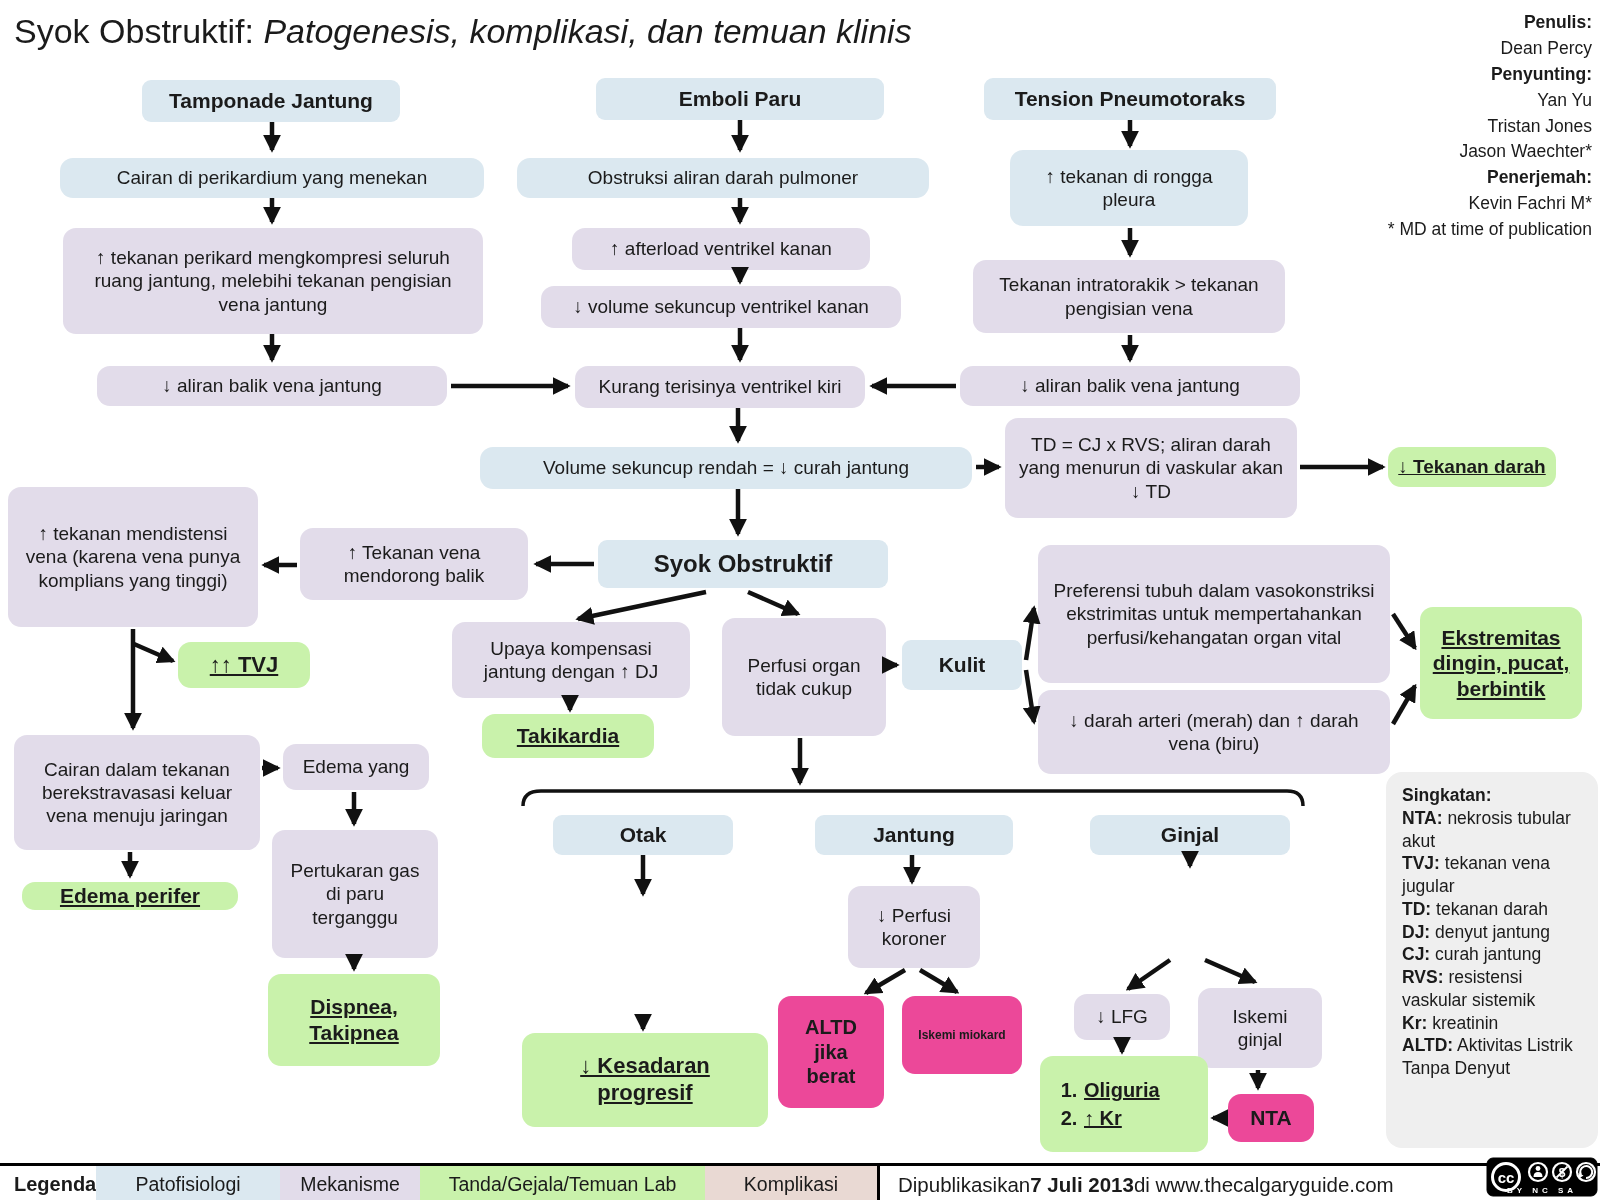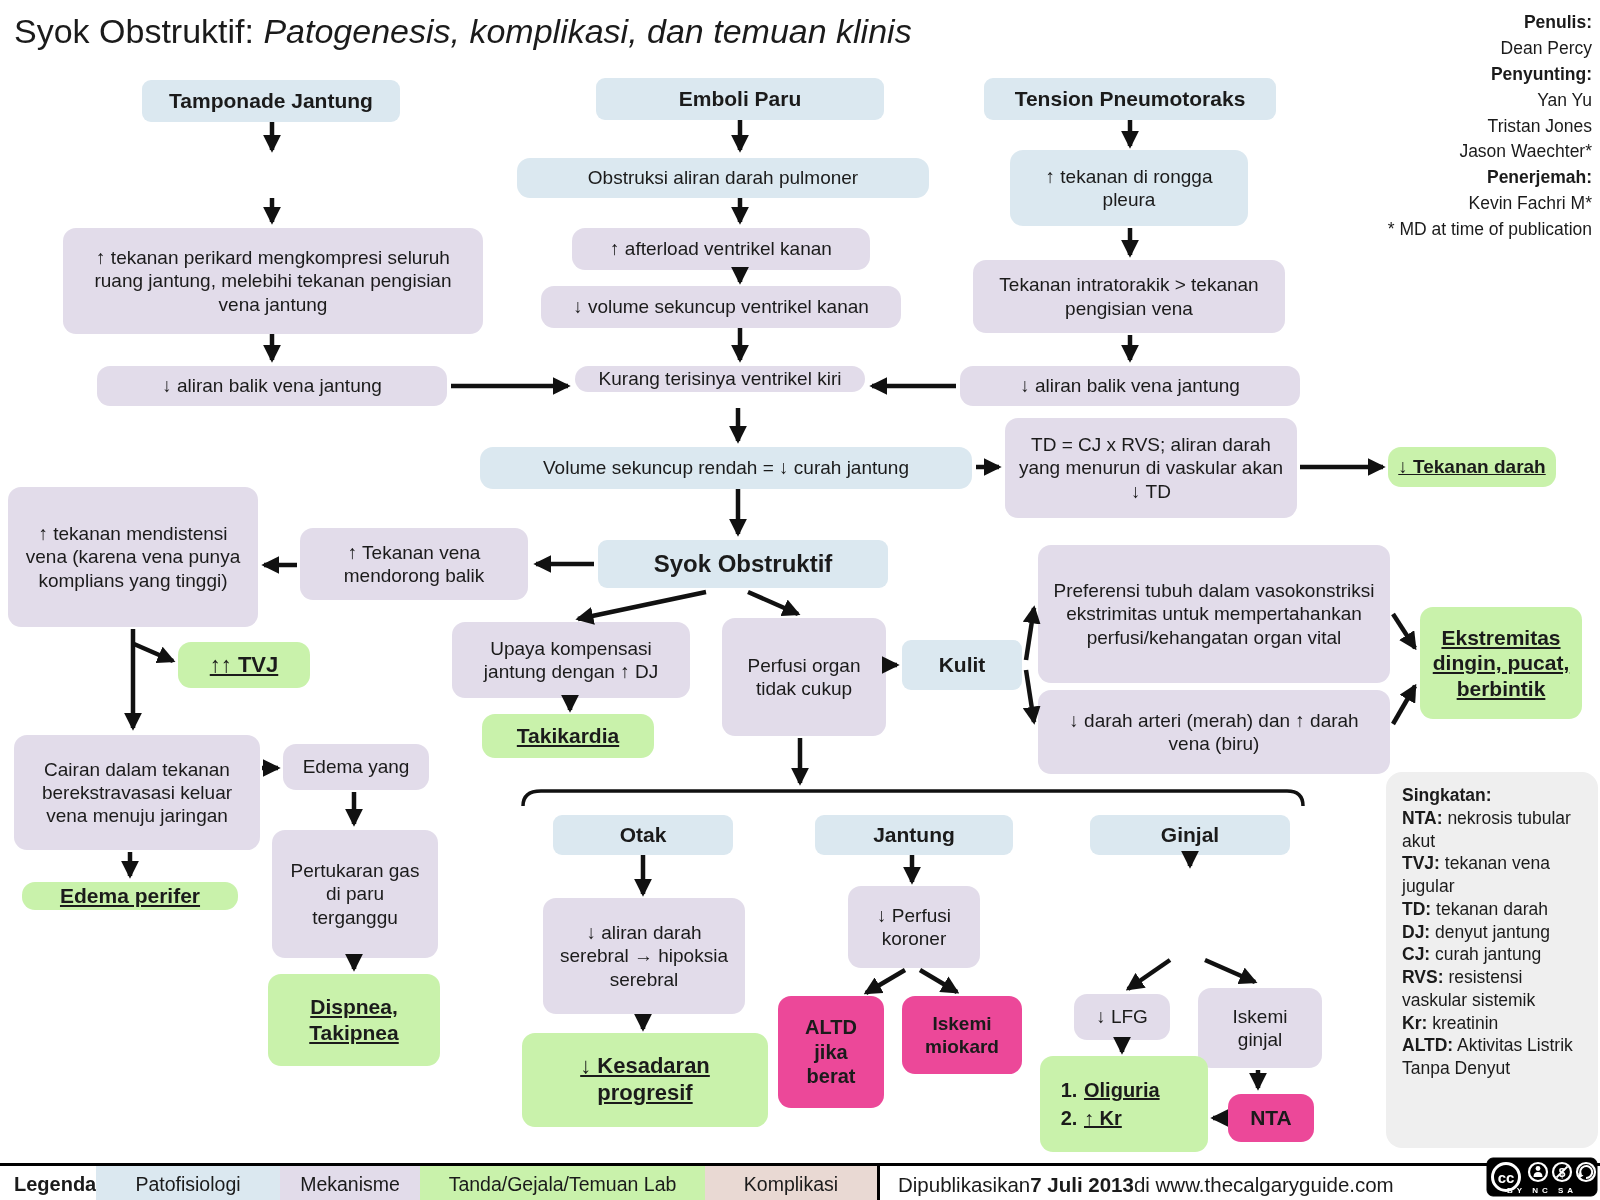--- a/index.html
+++ b/index.html
@@ -113,28 +113,29 @@
       <line x1="1170" y1="960" x2="1128" y2="989" marker-end="url(#ah)"></line>
       <line x1="1205" y1="960" x2="1255" y2="982" marker-end="url(#ah)"></line>
       <line x1="1122" y1="1042" x2="1122" y2="1052" marker-end="url(#ah)"></line>
       <line x1="1258" y1="1070" x2="1258" y2="1088" marker-end="url(#ah)"></line>
       <line x1="1224" y1="1118" x2="1213" y2="1118" marker-end="url(#ah)"></line>
     </g>
     <path d="M523,806 Q523,791 541,791 L1287,791 Q1303,791 1303,806" stroke="#111" stroke-width="3.5" fill="none"></path>
   </svg>
 
   <div class="node header" style="left:142px;top:80px;width:258px;height:42px">Tamponade Jantung</div>
+  <div class="node patho" style="left:60px;top:158px;width:424px;height:40px">Cairan di perikardium yang menekan</div>
   <div class="node mech" style="left:63px;top:228px;width:420px;height:106px">↑ tekanan perikard mengkompresi seluruh ruang jantung, melebihi tekanan pengisian vena jantung</div>
   <div class="node mech" style="left:97px;top:366px;width:350px;height:40px">↓ aliran balik vena jantung</div>
 
   <div class="node header" style="left:596px;top:78px;width:288px;height:42px">Emboli Paru</div>
   <div class="node patho" style="left:517px;top:158px;width:412px;height:40px">Obstruksi aliran darah pulmoner</div>
   <div class="node mech" style="left:572px;top:228px;width:298px;height:42px">↑ afterload ventrikel kanan</div>
   <div class="node mech" style="left:541px;top:286px;width:360px;height:42px">↓ volume sekuncup ventrikel kanan</div>
-  <div class="node mech" style="left:575px;top:366px;width:290px;height:26px">Kurang terisinya ventrikel kiri</div>
+  <div class="node mech" style="left:575px;top:366px;width:290px;height:42px">Kurang terisinya ventrikel kiri</div>
   <div class="node patho" style="left:480px;top:447px;width:492px;height:42px">Volume sekuncup rendah = ↓ curah jantung</div>
   <div class="node header big" style="left:598px;top:540px;width:290px;height:48px">Syok Obstruktif</div>
 
   <div class="node header" style="left:984px;top:78px;width:292px;height:42px">Tension Pneumotoraks</div>
   <div class="node patho" style="left:1010px;top:150px;width:238px;height:76px">↑ tekanan di rongga pleura</div>
   <div class="node mech" style="left:973px;top:260px;width:312px;height:73px">Tekanan intratorakik &gt; tekanan pengisian vena</div>
   <div class="node mech" style="left:960px;top:366px;width:340px;height:40px">↓ aliran balik vena jantung</div>
 
   <div class="node mech" style="left:1005px;top:418px;width:292px;height:100px">TD = CJ x RVS; aliran darah yang menurun di vaskular akan ↓ TD</div>
   <div class="node sign" style="left:1388px;top:447px;width:168px;height:40px">↓ Tekanan darah</div>
@@ -150,27 +151,26 @@
 
   <div class="node mech" style="left:452px;top:622px;width:238px;height:76px">Upaya kompensasi jantung dengan ↑ DJ</div>
   <div class="node sign" style="left:482px;top:714px;width:172px;height:44px;font-size:21px">Takikardia</div>
   <div class="node mech" style="left:722px;top:618px;width:164px;height:118px">Perfusi organ tidak cukup</div>
   <div class="node header" style="left:902px;top:640px;width:120px;height:50px">Kulit</div>
   <div class="node mech" style="left:1038px;top:545px;width:352px;height:138px">Preferensi tubuh dalam vasokonstriksi ekstrimitas untuk mempertahankan perfusi/kehangatan organ vital</div>
   <div class="node mech" style="left:1038px;top:690px;width:352px;height:84px">↓ darah arteri (merah) dan ↑ darah vena (biru)</div>
   <div class="node sign" style="left:1420px;top:607px;width:162px;height:112px;font-size:21px">Ekstremitas dingin, pucat, berbintik</div>
 
   <div class="node header" style="left:553px;top:815px;width:180px;height:40px">Otak</div>
-  <div class="node mech" style="left:543px;top:898px;width:202px;height:116px">↓ aliran darah serebral → hipoksia serebral</div>
   <div class="node sign" style="left:522px;top:1033px;width:246px;height:94px;font-size:22px">↓ Kesadaran progresif</div>
 
   <div class="node header" style="left:815px;top:815px;width:198px;height:40px">Jantung</div>
   <div class="node mech" style="left:848px;top:886px;width:132px;height:82px">↓ Perfusi koroner</div>
   <div class="node comp" style="left:778px;top:996px;width:106px;height:112px;font-size:20px">ALTD jika berat</div>
-  <div class="node comp" style="left:902px;top:996px;width:120px;height:78px;font-size:19px">Iskemi miokard</div>
+  <div class="node comp" style="left:902px;top:996px;width:120px;height:78px;font-size:12px">Iskemi miokard</div>
 
   <div class="node header" style="left:1090px;top:815px;width:200px;height:40px">Ginjal</div>
   <div class="node mech" style="left:1074px;top:994px;width:96px;height:46px">↓ LFG</div>
   <div class="node mech" style="left:1198px;top:988px;width:124px;height:80px">Iskemi ginjal</div>
   <div class="node sign list" style="left:1040px;top:1056px;width:168px;height:96px;padding-left:14px">
     <div class="row">
         <span class="num">1.</span>
         <span class="ul">Oliguria</span>
       </div>
     <div class="row">

